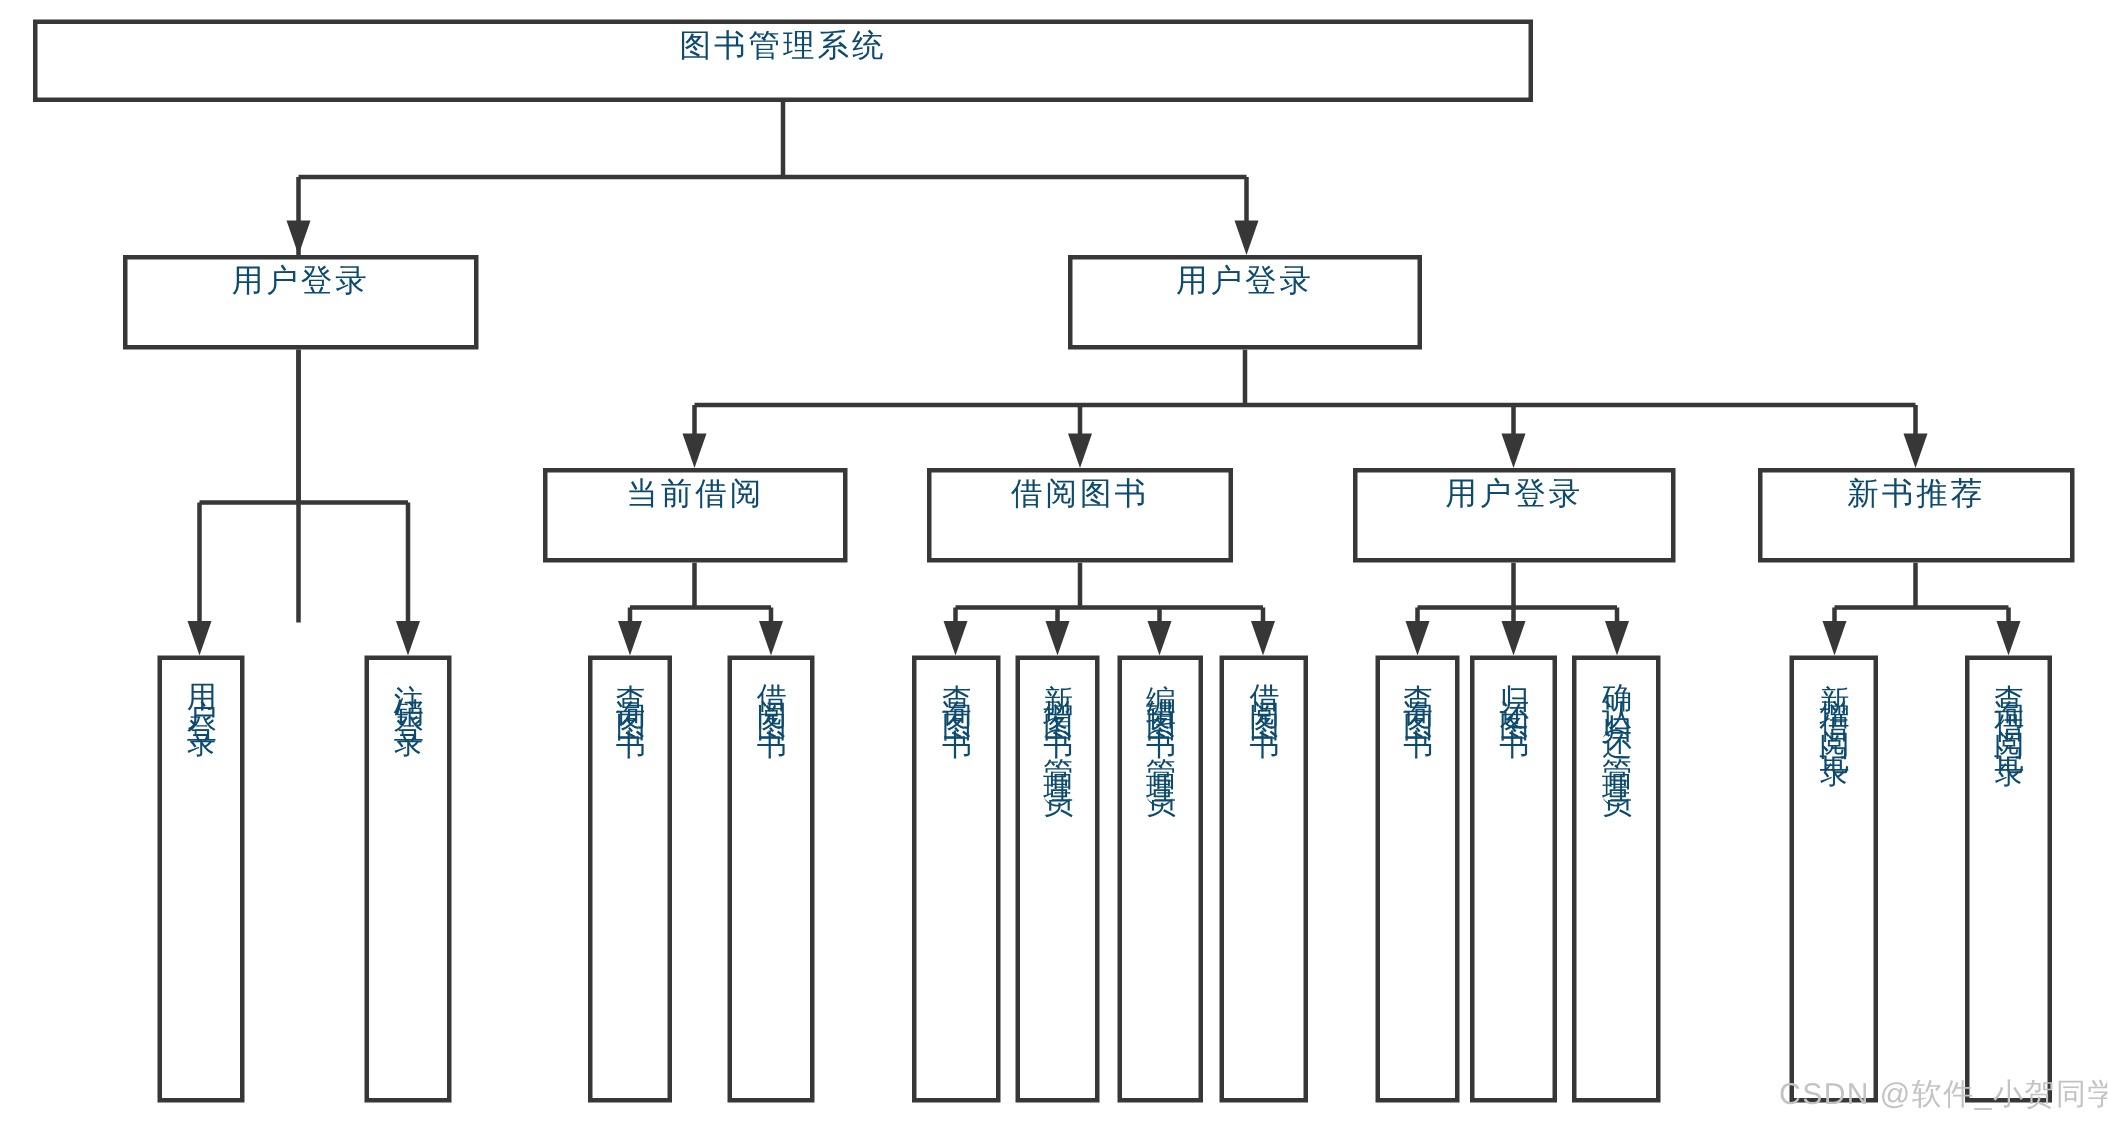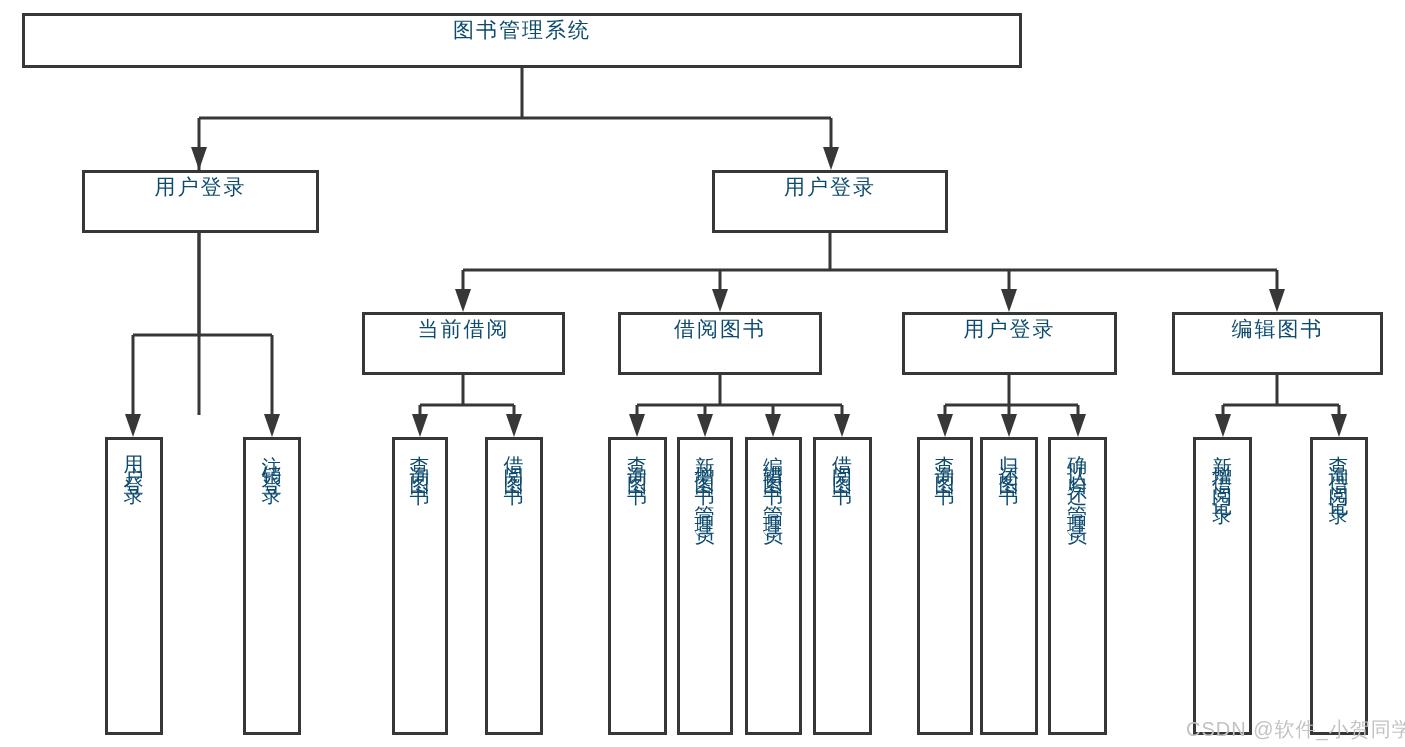--- a/index.html
+++ b/index.html
@@ -100,21 +100,21 @@
   <div class="node hnode" style="left:362px;top:312px;width:203px;height:63px">
     <span>当前借阅</span>
   </div>
   <div class="node hnode" style="left:618px;top:312px;width:204px;height:63px">
     <span>借阅图书</span>
   </div>
   <div class="node hnode" style="left:902px;top:312px;width:215px;height:63px">
     <span>用户登录</span>
   </div>
   <div class="node hnode" style="left:1172px;top:312px;width:211px;height:63px">
-    <span>编辑图书</span>
+    <span>新书推荐</span>
   </div>
 
   <div class="node vnode" style="left:105px;width:58px">
     <span class="vtext">用户登录</span>
   </div>
   <div class="node vnode" style="left:243px;width:58px">
     <span class="vtext">注销登录</span>
   </div>
   <div class="node vnode" style="left:392px;width:56px">
     <span class="vtext">查询图书</span>

